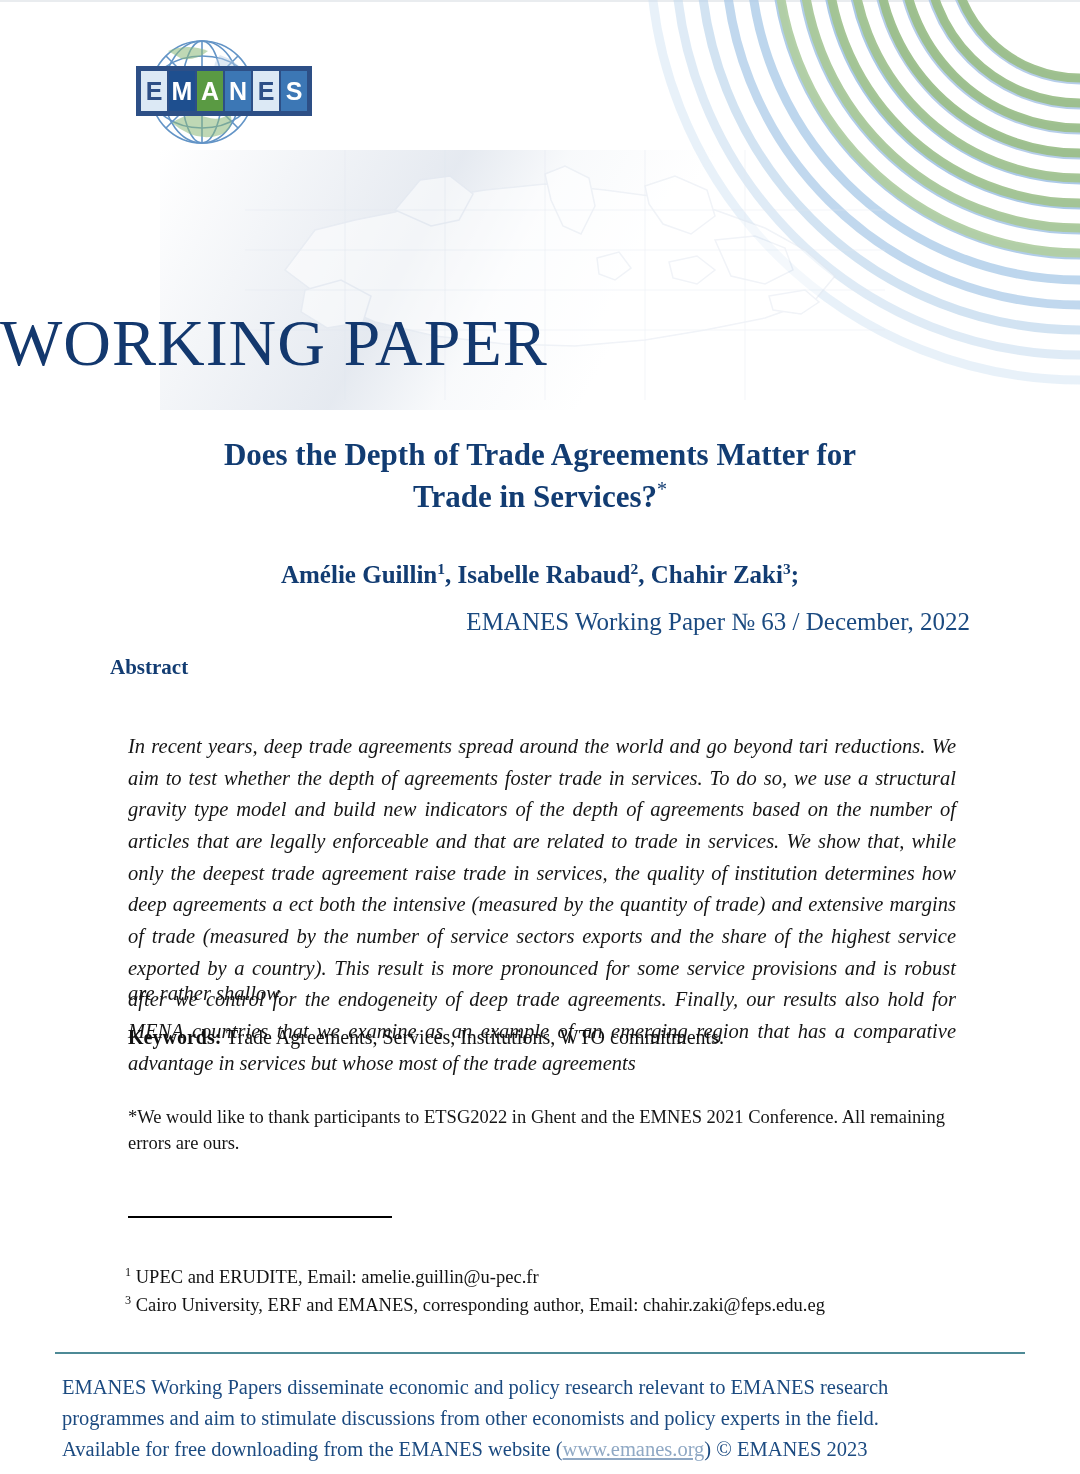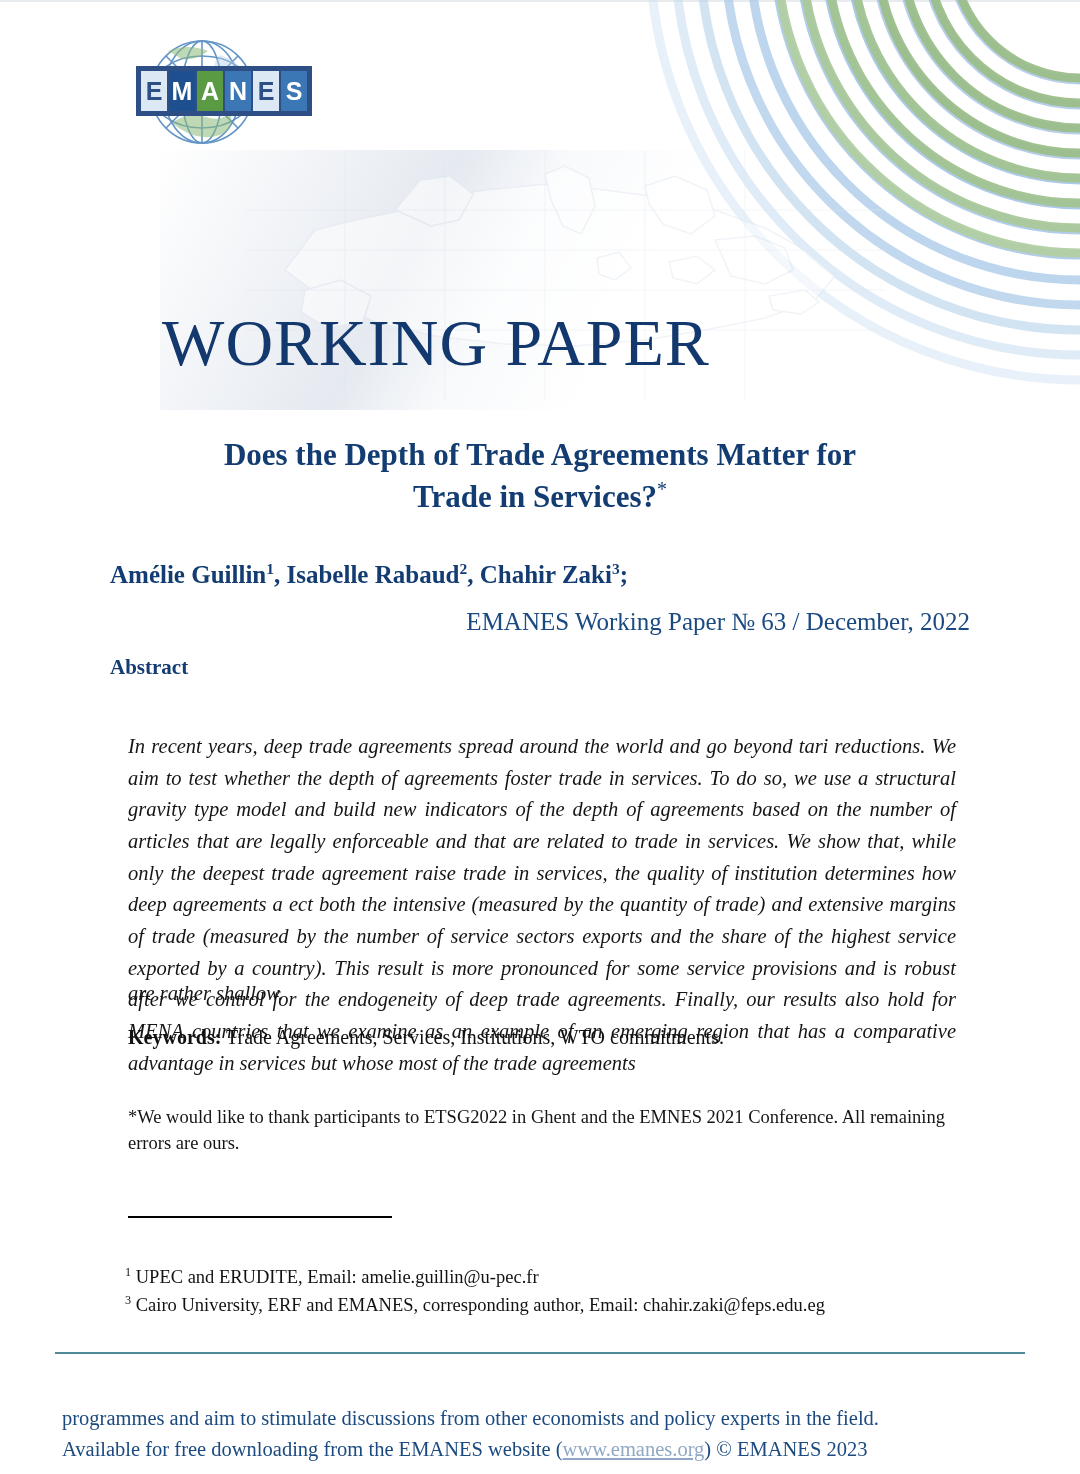--- a/index.html
+++ b/index.html
@@ -104,21 +104,21 @@
     line-height: 1.45;
     color: #2d4f86;
     white-space: pre-line;
   }
 
   
   .doc-title {
     position: absolute;
     left: 0; top: 305px;
     width: 872px;
-    text-align: center;
+    text-align: left;
     font-size: 66px;
     letter-spacing: 1px;
     color: #13386e;
     font-family: "Liberation Serif", serif;
   }
   .paper-title {
     position: absolute;
     left: 110px; top: 435px;
     width: 860px;
     text-align: center;
@@ -129,20 +129,21 @@
   }
   .paper-title .star {
     font-weight: normal;
     font-size: 20px;
     vertical-align: super;
   }
   .authors {
     position: absolute;
     left: 110px; top: 560px;
     width: 860px;
+    text-align: center;
     font-weight: bold;
     font-size: 25px;
     color: #123c72;
   }
   .authors sup { font-size: 0.62em; }
   .wp-line {
     position: absolute;
     left: 110px; top: 608px;
     width: 860px;
     text-align: right;
@@ -371,16 +372,16 @@
 <div class="ack">*We would like to thank participants to ETSG2022 in Ghent and the EMNES 2021 Conference. All remaining errors are ours.</div>
 
 <div class="fn-rule"></div>
 <div class="footnotes">
   <div><sup>1</sup><span> UPEC and ERUDITE, Email: amelie.guillin@u-pec.fr</span></div>
   <div><sup>3</sup><span> Cairo University, ERF and EMANES, corresponding author, Email: chahir.zaki@feps.edu.eg</span></div>
 </div>
 
 <div class="footer-rule"></div>
 <div class="footer-text">
-  <br>
+  <span>EMANES Working Papers disseminate economic and policy research relevant to EMANES research</span><br>
   <span>programmes and aim to stimulate discussions from other economists and policy experts in the field.</span><br>
   <span>Available for free downloading from the EMANES website (</span><span class="footer-link">www.emanes.org</span><span>) © EMANES 2023</span>
 </div>
 
 </body></html>

